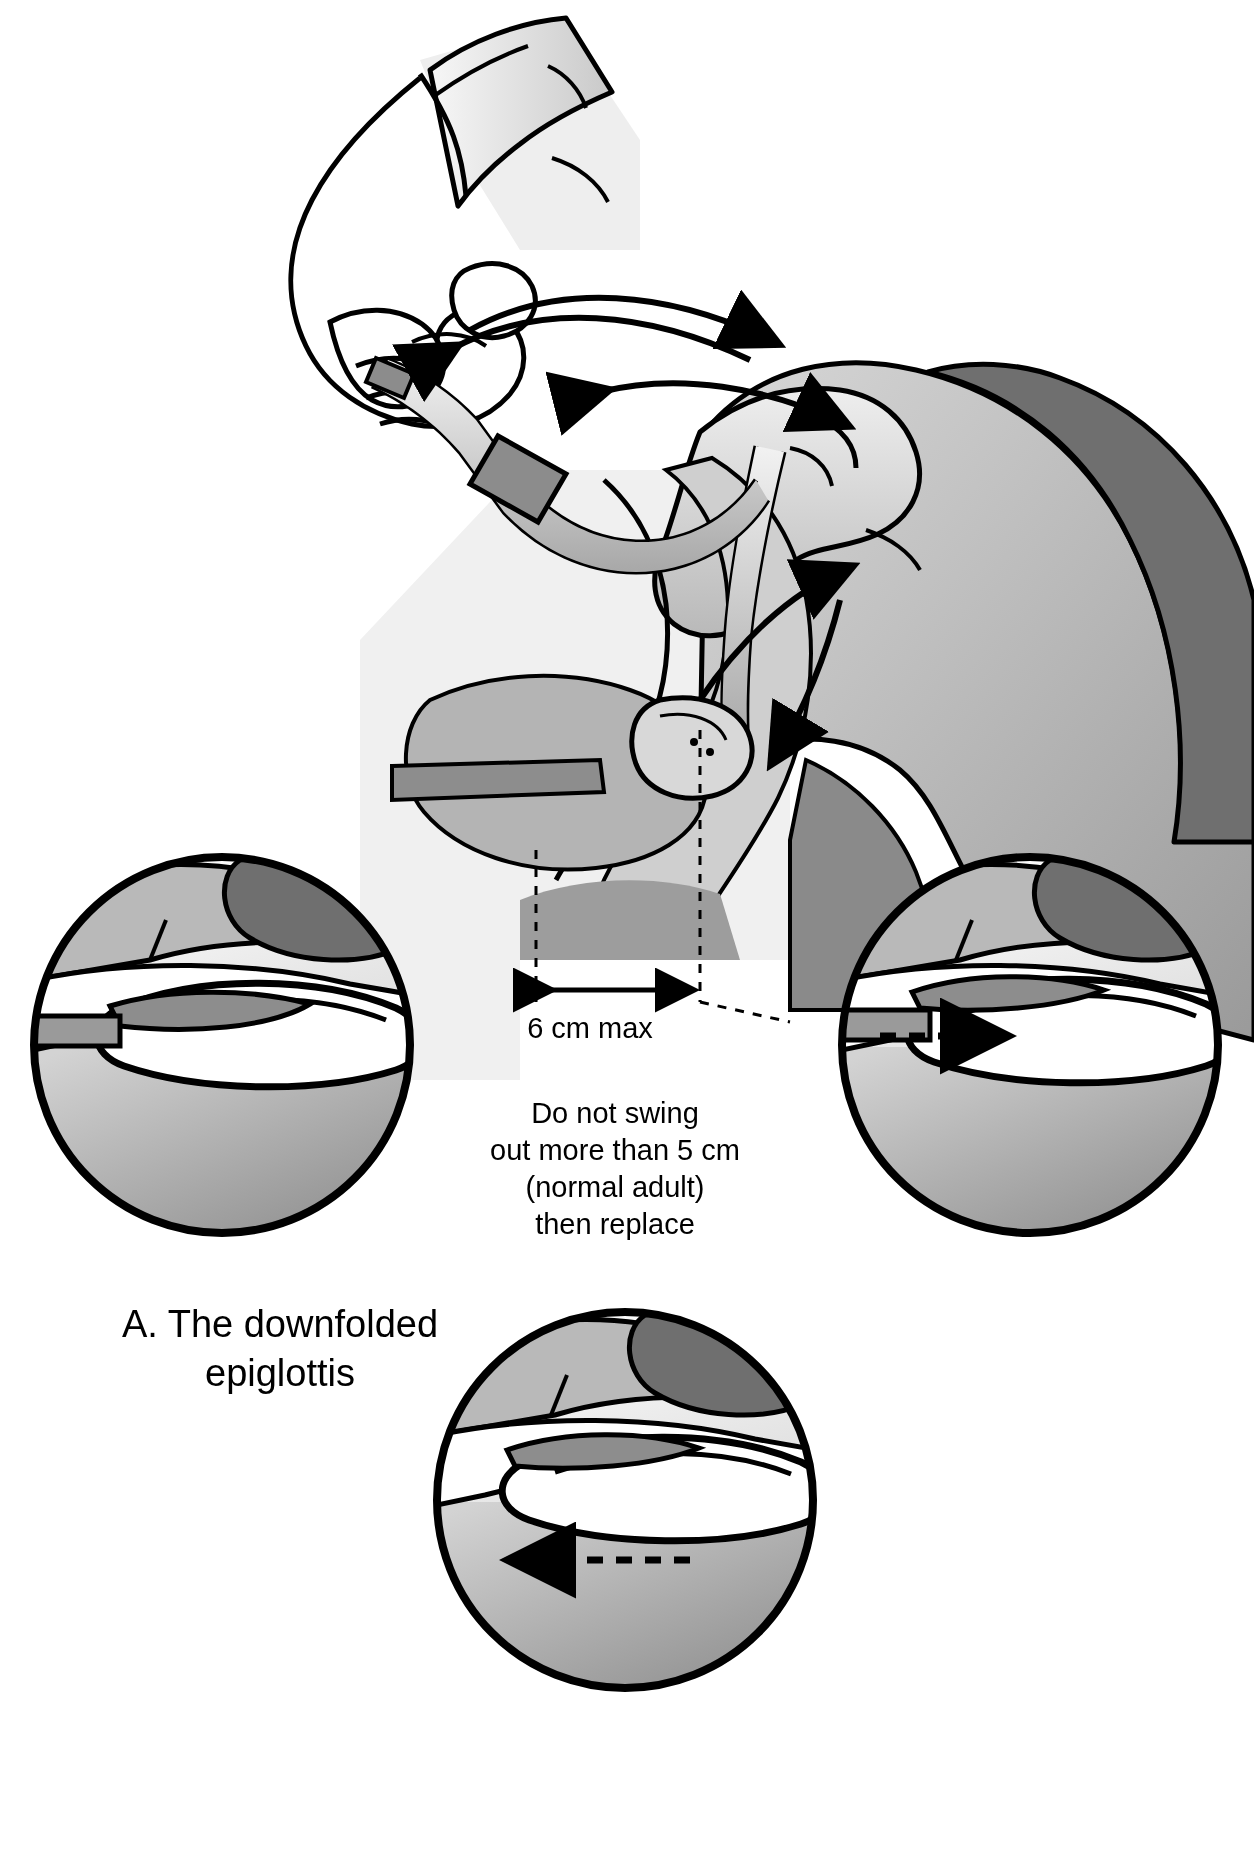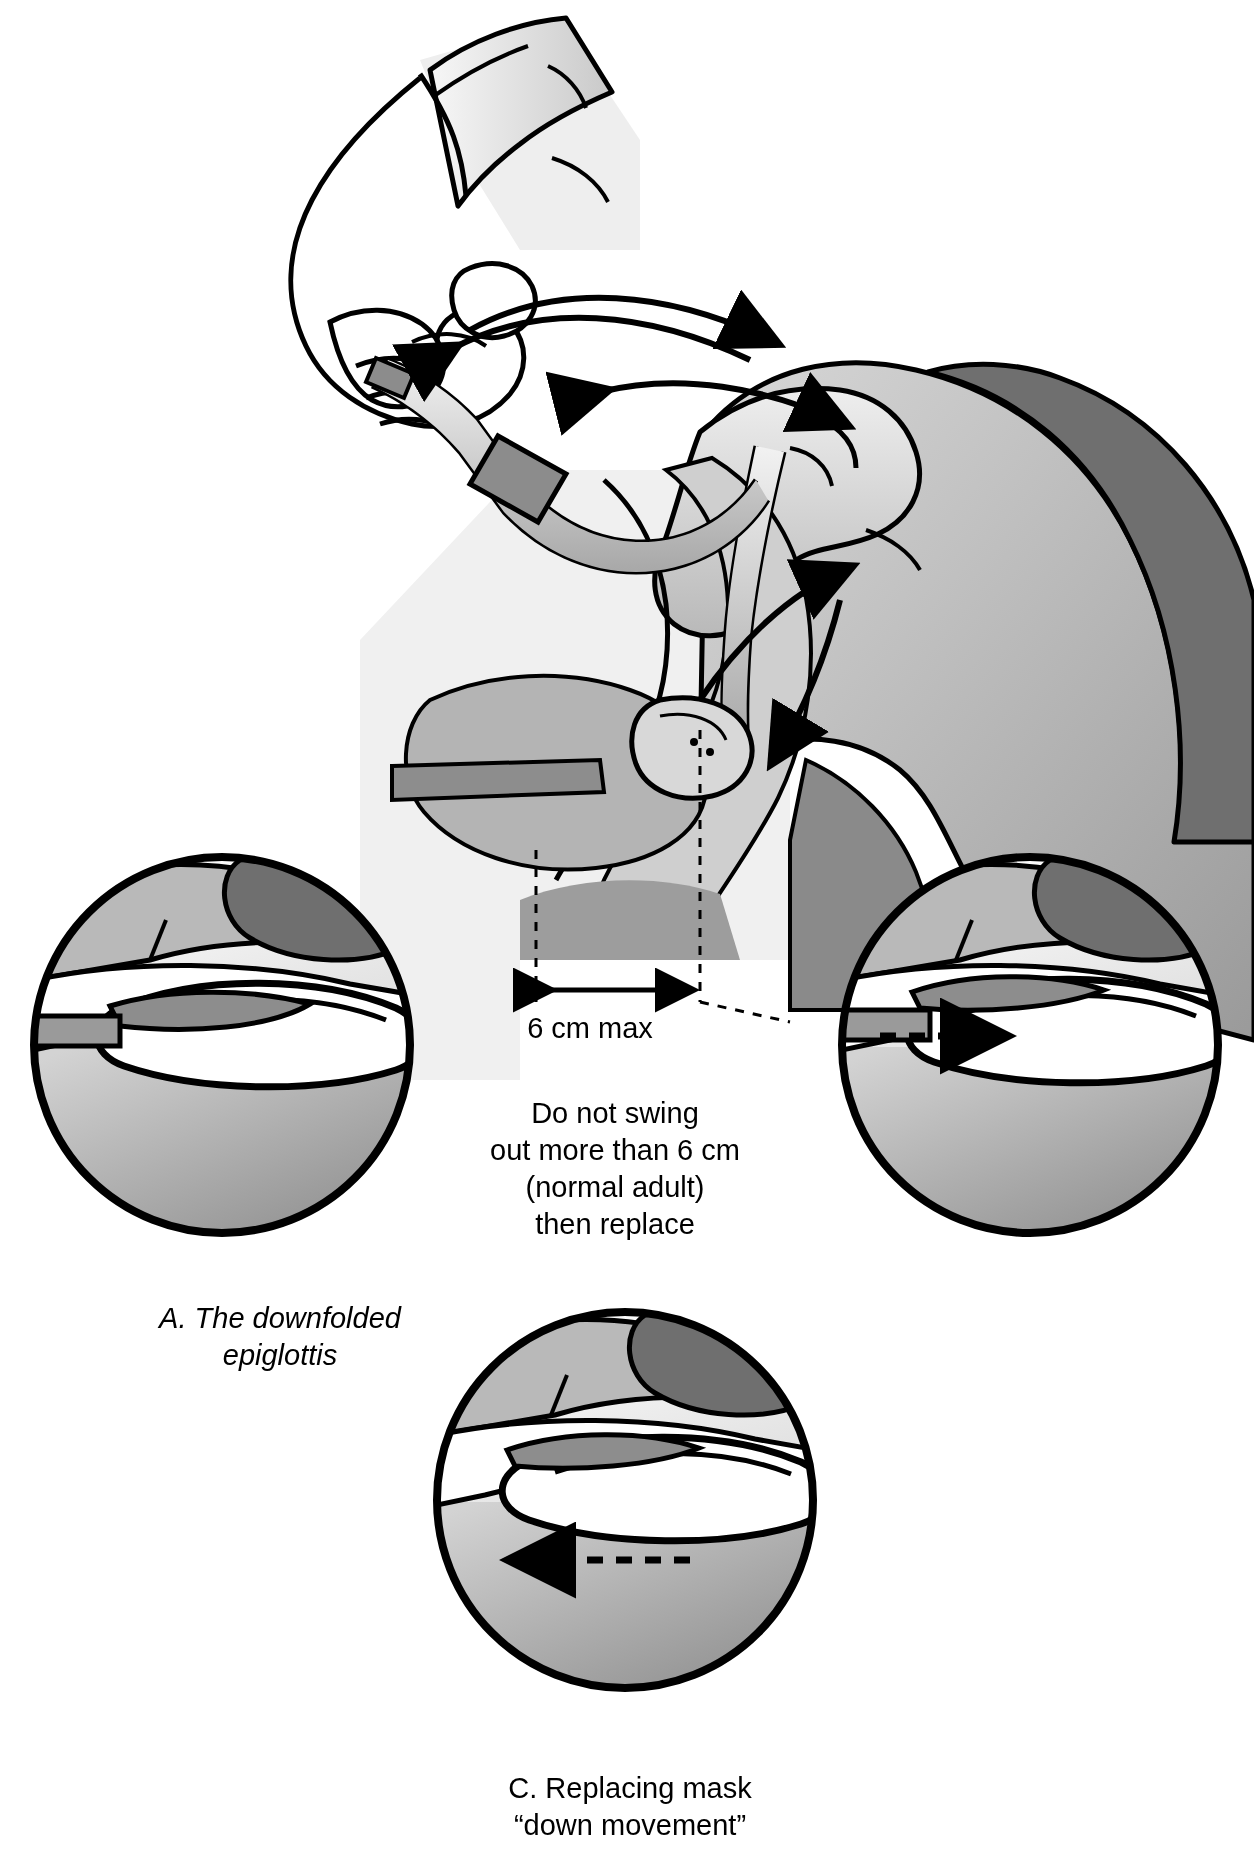--- a/index.html
+++ b/index.html
@@ -42,22 +42,21 @@
   #label-warning {
     left: 470px;
     top: 1095px;
     width: 290px;
     font-size: 29px;
   }
   #caption-a {
     left: 70px;
     top: 1300px;
     width: 420px;
-    font-size: 29px;
-    font-style: italic;
+    font-size: 38px;
   }
   #caption-b {
     left: 830px;
     top: 1300px;
     width: 360px;
     font-size: 29px;
     text-align: center;
   }
   #caption-c {
     left: 440px;
@@ -294,24 +293,22 @@
           <path d="M690,1560 L520,1560" stroke="#000" stroke-width="7" stroke-dasharray="16 13" fill="none" marker-end="url(#arrowSolid)"></path>
         </g>
       </g>
       <circle cx="625" cy="1500" r="188" fill="none" stroke="#000" stroke-width="8"></circle>
     </g>
   </svg>
 
   <div class="label" id="label-measure">6 cm max</div>
 
   <div class="label" id="label-warning">Do not swing
-out more than 6 cm
+out more than 5 cm
 (normal adult)
 then replace</div>
 
   <div class="label" id="caption-a">A. The downfolded
 epiglottis</div>
 
 
-  <div class="label" id="caption-c">C. Replacing mask
-“down movement”</div>
 
 </div>
 
 </body></html>

